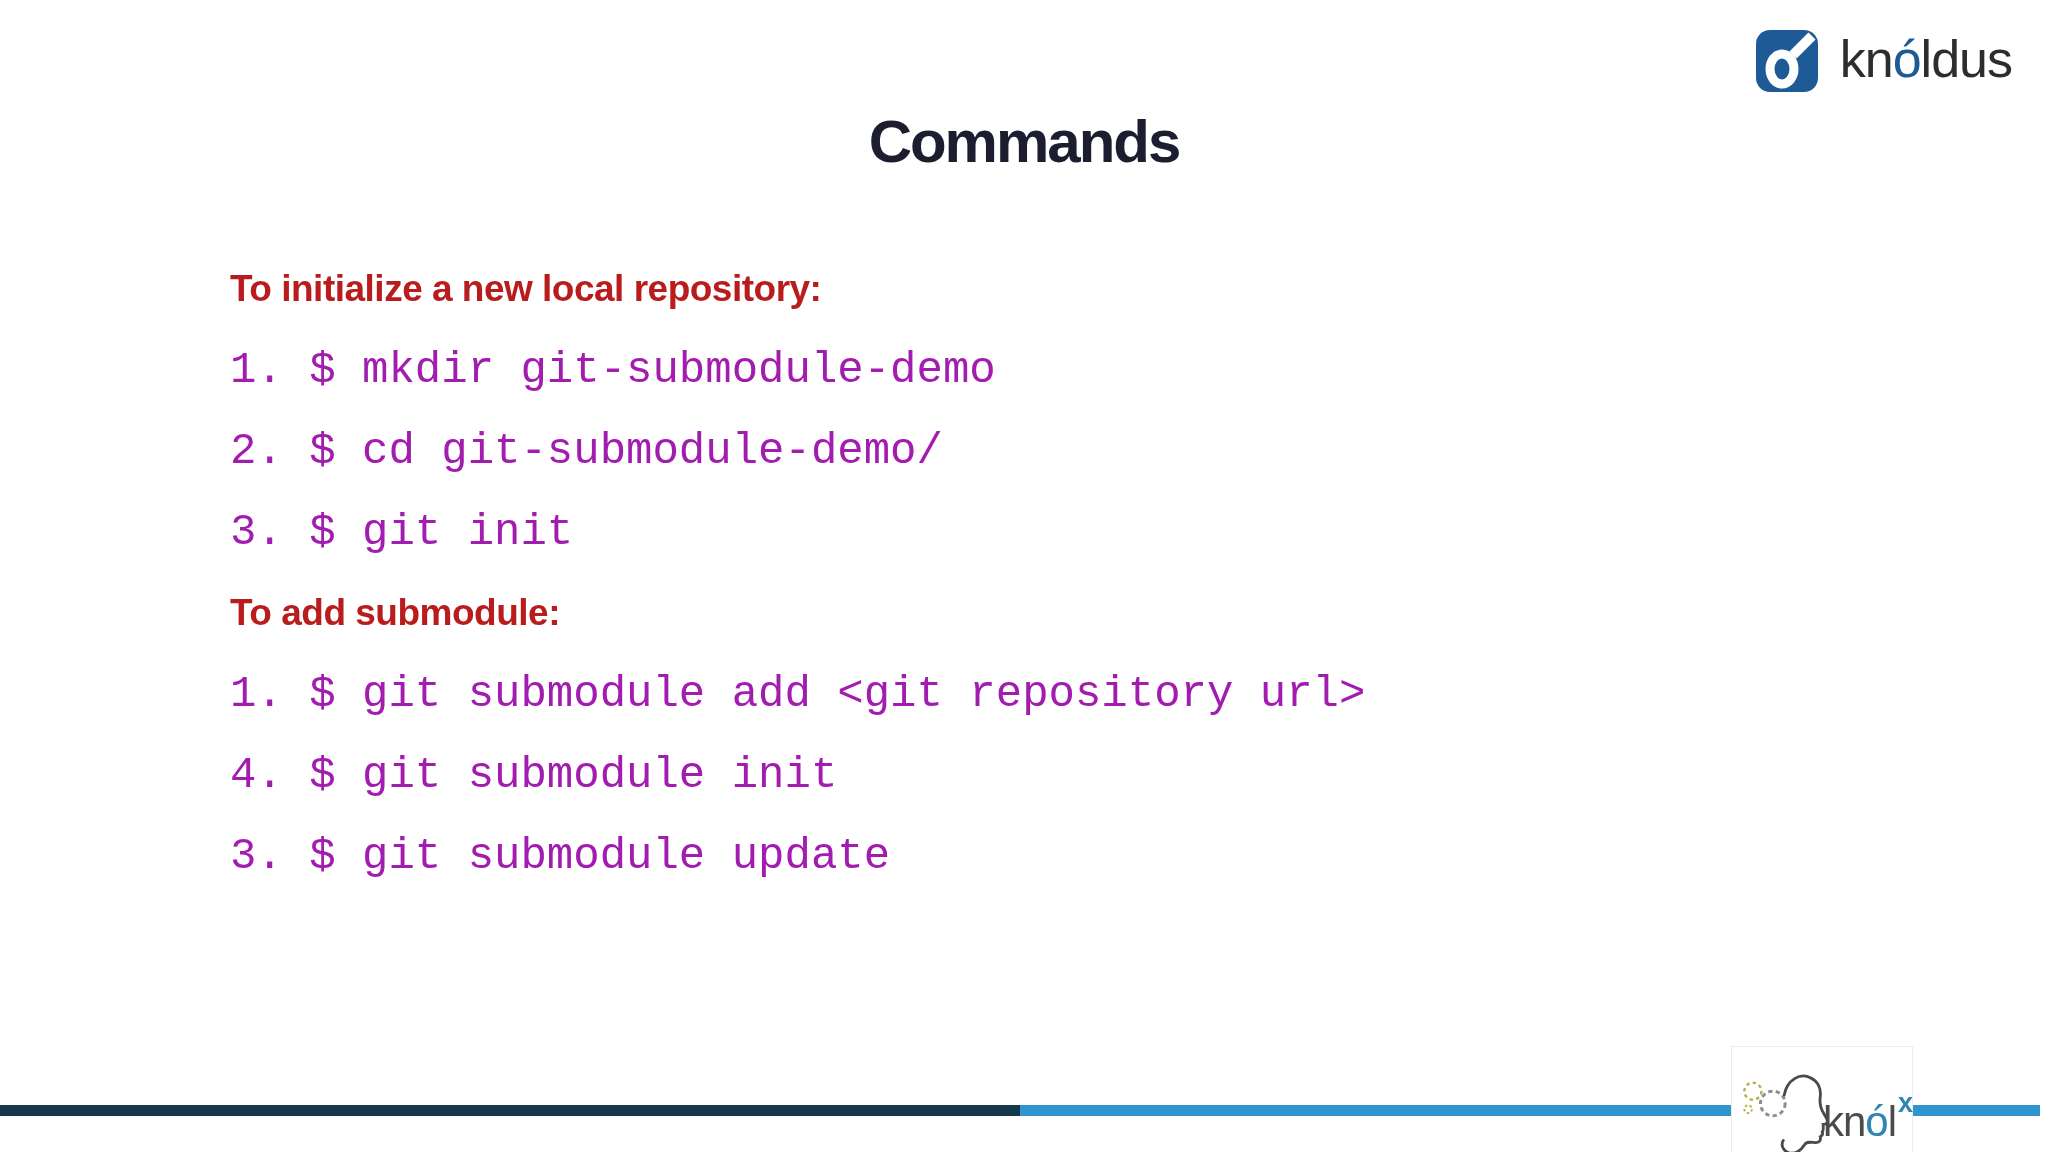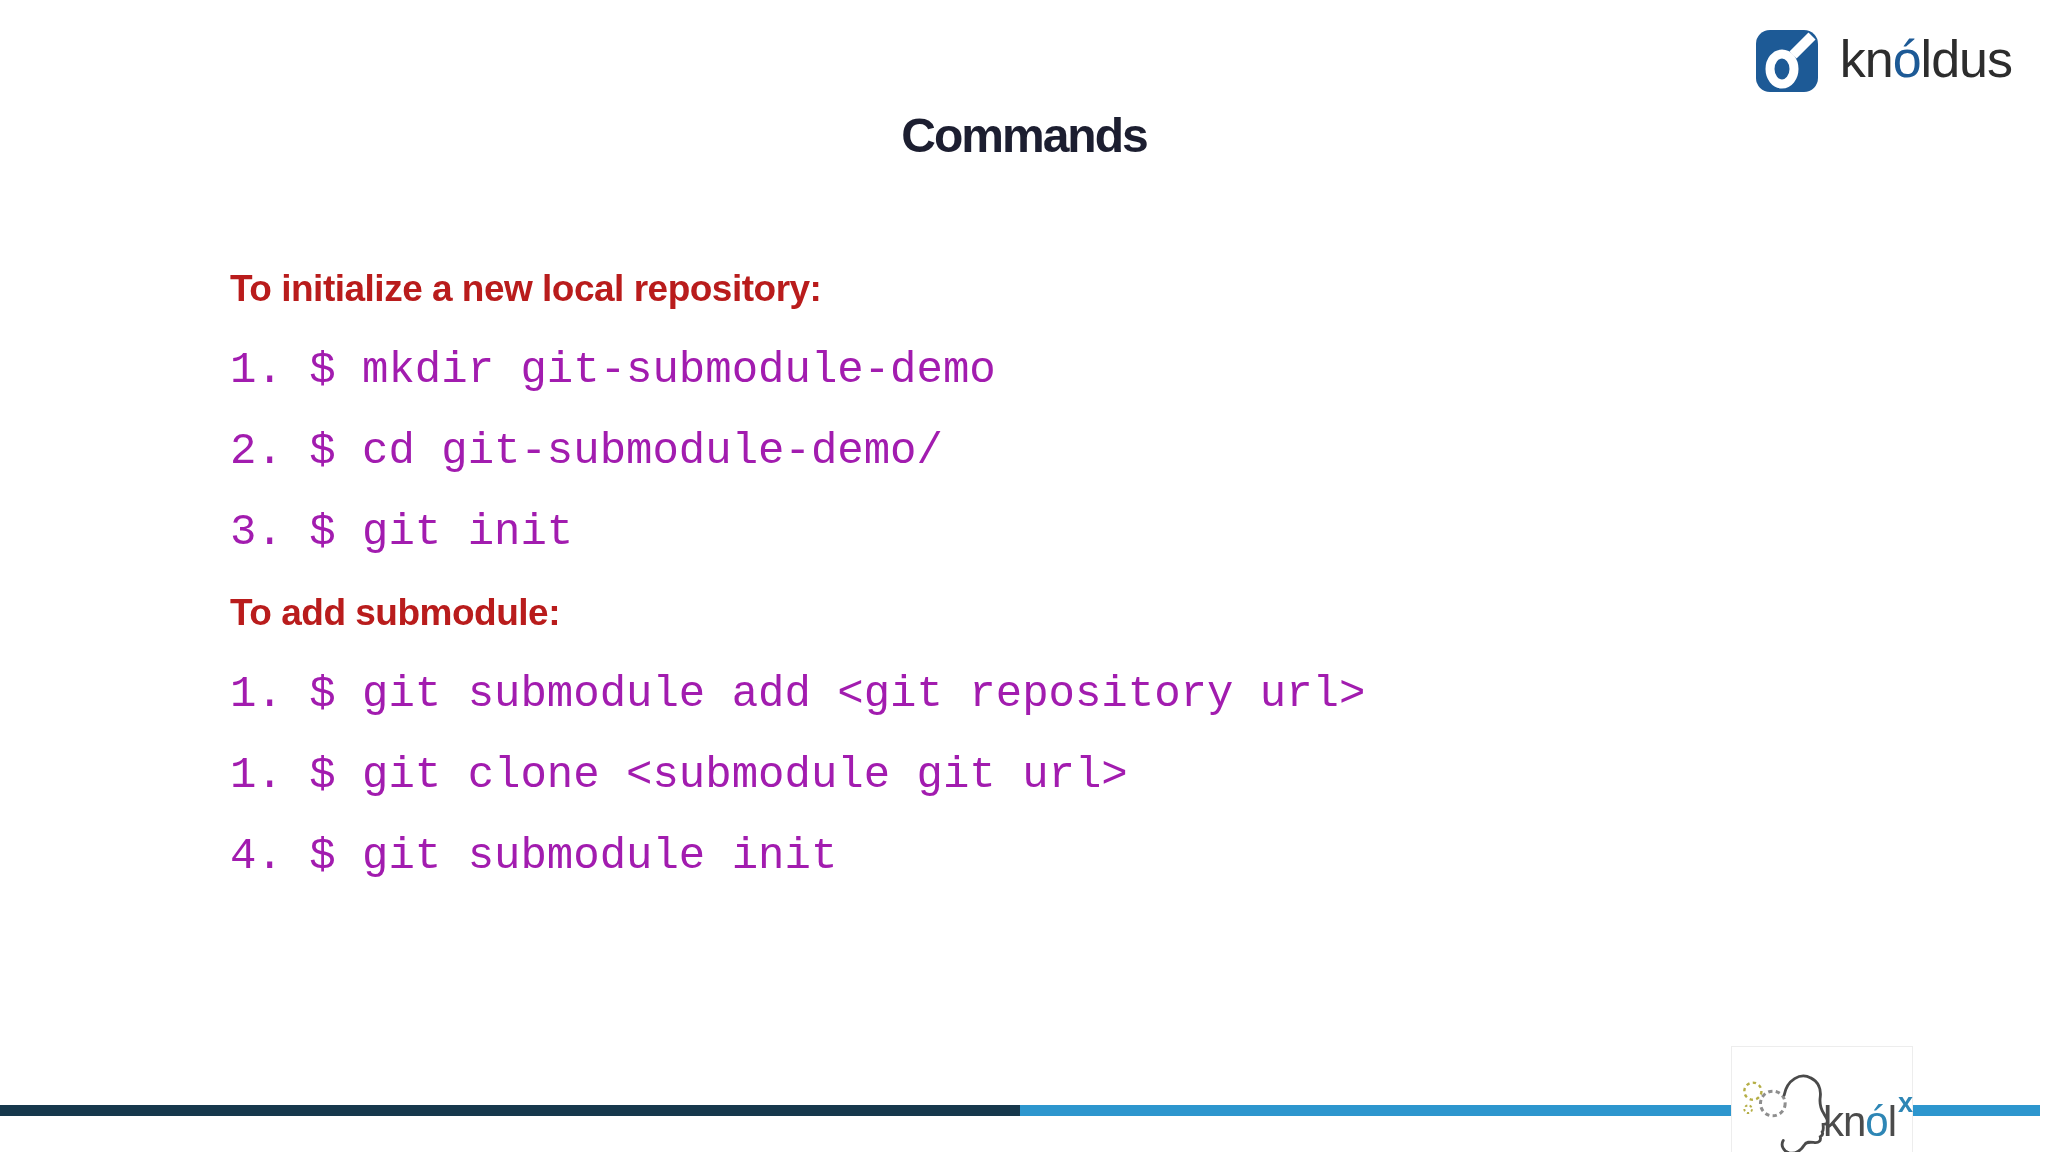--- a/index.html
+++ b/index.html
@@ -29,21 +29,21 @@
     line-height: 1;
     padding-bottom: 4px;
   }
   .brand-text .accent { color: #1d5a96; }
 
   
   .title {
     position: absolute;
     top: 112px; left: 0; right: 0;
     text-align: center;
-    font-size: 48px;
+    font-size: 60px;
     font-weight: 800;
     letter-spacing: -2px;
     color: #1c1e30;
     line-height: 1;
   }
 
   
   .content {
     position: absolute;
     top: 248px; left: 230px;
@@ -130,22 +130,22 @@
 
   <h1 class="title">Commands</h1>
 
   <div class="content">
     <div class="row heading">To initialize a new local repository:</div>
     <div class="row command">1. $ mkdir git-submodule-demo</div>
     <div class="row command">2. $ cd git-submodule-demo/</div>
     <div class="row command">3. $ git init</div>
     <div class="row heading">To add submodule:</div>
     <div class="row command">1. $ git submodule add &lt;git repository url&gt;</div>
-    <div class="row command">1. $ git clone &lt;submodule git url&gt;</div>
     <div class="row command">4. $ git submodule init</div>
+    <div class="row command">3. $ git submodule update</div>
   </div>
 
   <div class="bar-dark"></div>
   <div class="bar-light"></div>
 
   <div class="knolx">
     <svg width="100" height="106" viewBox="0 0 100 106">
       <circle cx="22" cy="30" r="9" fill="none" stroke="#b5ae45" stroke-width="2.5" stroke-dasharray="3.5 3.5"></circle>
       <circle cx="43" cy="43" r="13" fill="none" stroke="#8e8e8e" stroke-width="3.2" stroke-dasharray="4.5 3.5"></circle>
       <circle cx="17" cy="49" r="4" fill="none" stroke="#b5ae45" stroke-width="2" stroke-dasharray="2.5 2.5"></circle>

